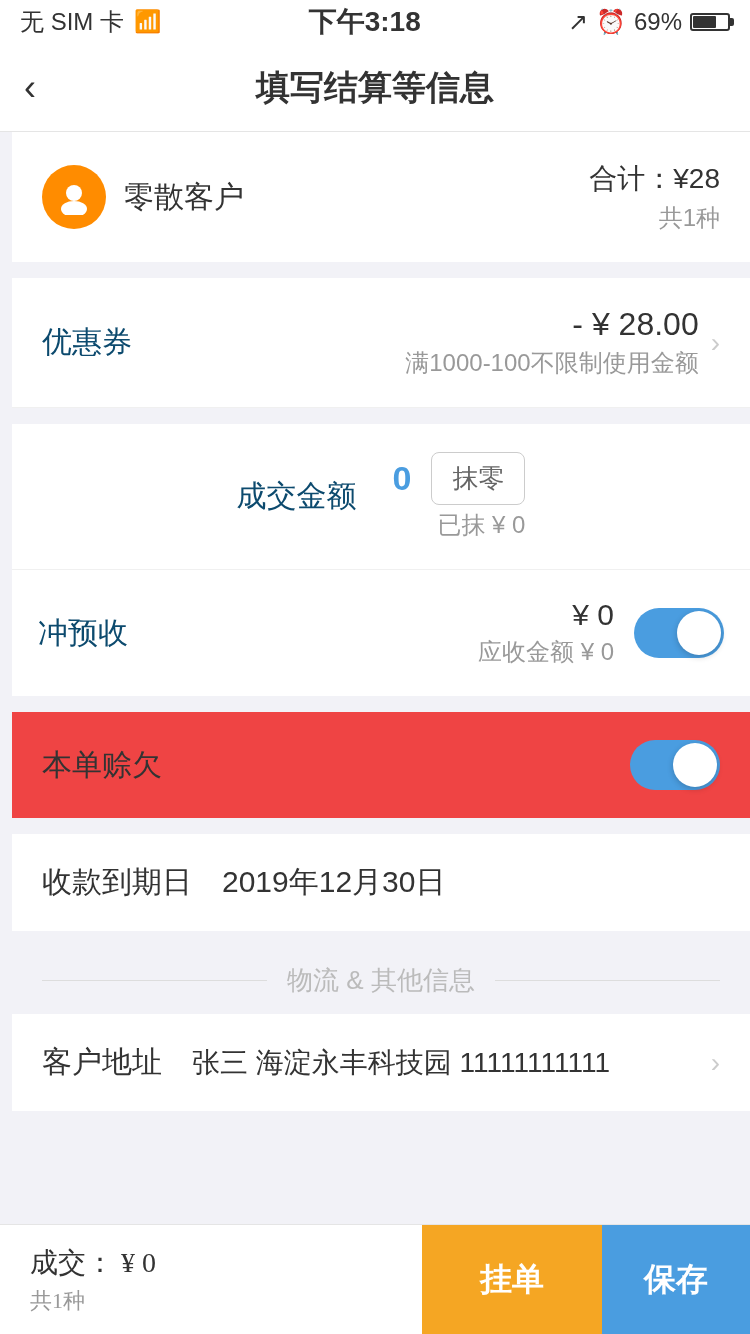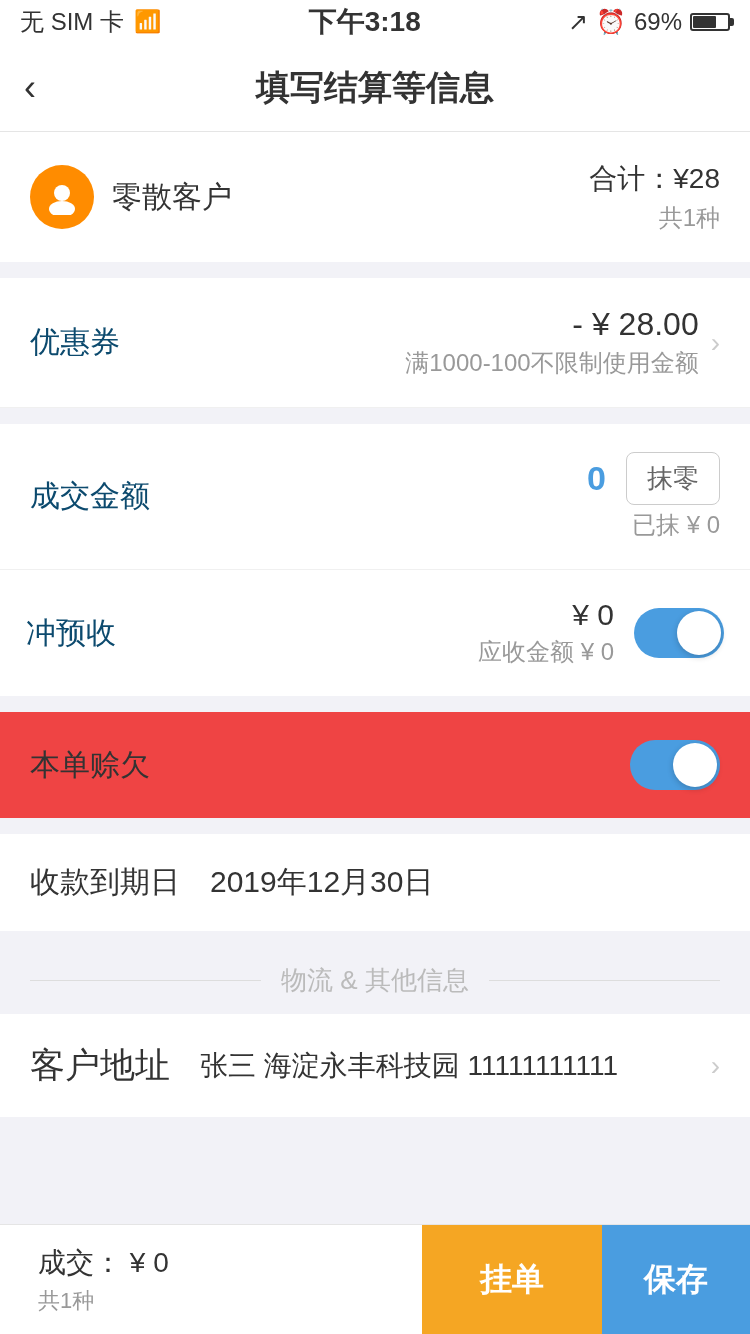--- a/index.html
+++ b/index.html
@@ -76,20 +76,21 @@
     }
     .nav-title {
       font-size: 34px;
       font-weight: 600;
       color: #333;
     }
 
     
     .content {
       padding-bottom: 120px;
+      margin-left: 12px;
     }
 
     
     .section {
       background: #fff;
       margin-bottom: 16px;
     }
 
     
     .customer-row {
@@ -170,21 +171,21 @@
 
     
     .amount-section {
       background: #fff;
       margin-bottom: 16px;
     }
     .amount-row {
       padding: 28px 30px;
       display: flex;
       align-items: center;
-      justify-content: space-between;
+      justify-content: center;
       border-bottom: 1px solid #f0f0f0;
       gap: 36px;
     }
     .amount-input-area {
       display: flex;
       align-items: center;
       gap: 20px;
     }
     .amount-value {
       font-size: 34px;
@@ -288,21 +289,21 @@
     
     .address-section {
       background: #fff;
       padding: 28px 30px;
       display: flex;
       align-items: center;
       justify-content: space-between;
       margin-bottom: 16px;
     }
     .address-label {
-      font-size: 35px;
+      font-size: 30px;
       color: #333;
       min-width: 120px;
       font-family: Liberation Mono, monospace;
     }
     .address-value {
       font-size: 28px;
       color: #333;
       flex: 1;
       margin-left: 30px;
     }
@@ -314,21 +315,22 @@
       left: 0;
       width: 750px;
       height: 110px;
       background: #fff;
       display: flex;
       align-items: center;
       border-top: 1px solid #e5e5e5;
     }
     .bottom-info {
       flex: 1;
-      padding: 0 38px;
+      padding: 0 30px;
+      font-family: Liberation Serif, serif;
     }
     .bottom-count {
       font-size: 22px;
       color: #999;
       margin-top: 4px;
     }
     .bottom-buttons {
       display: flex;
       height: 100%;
     }

